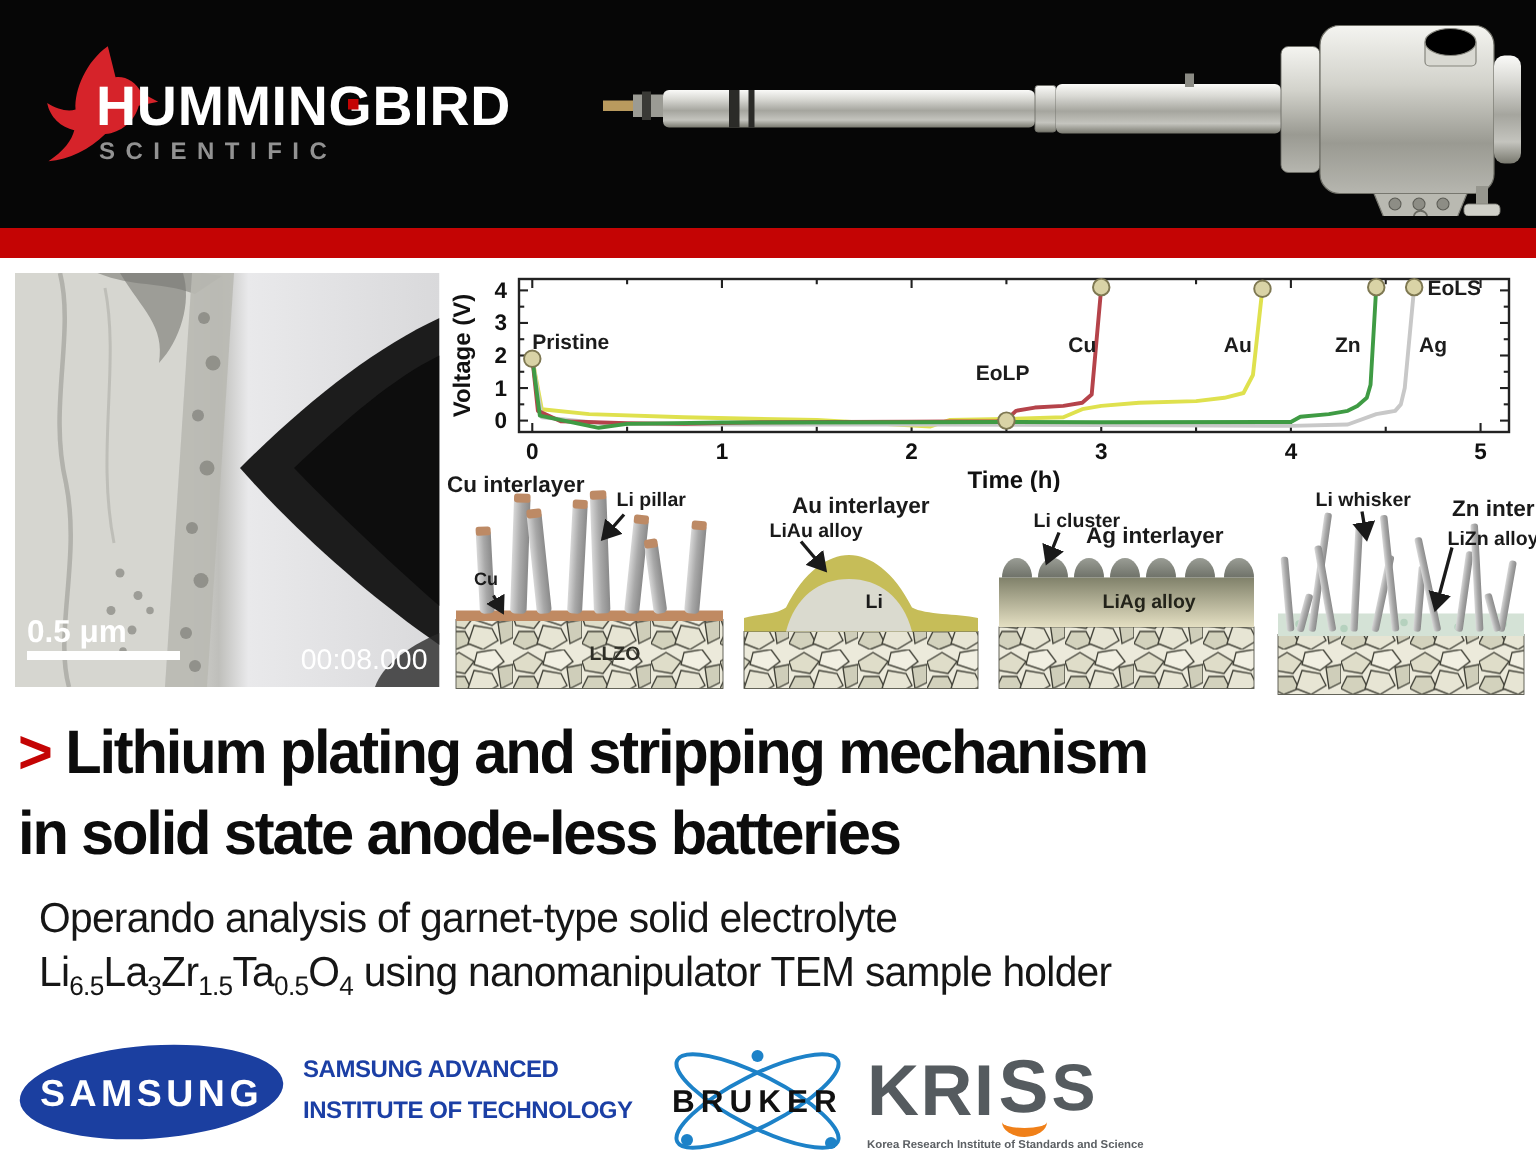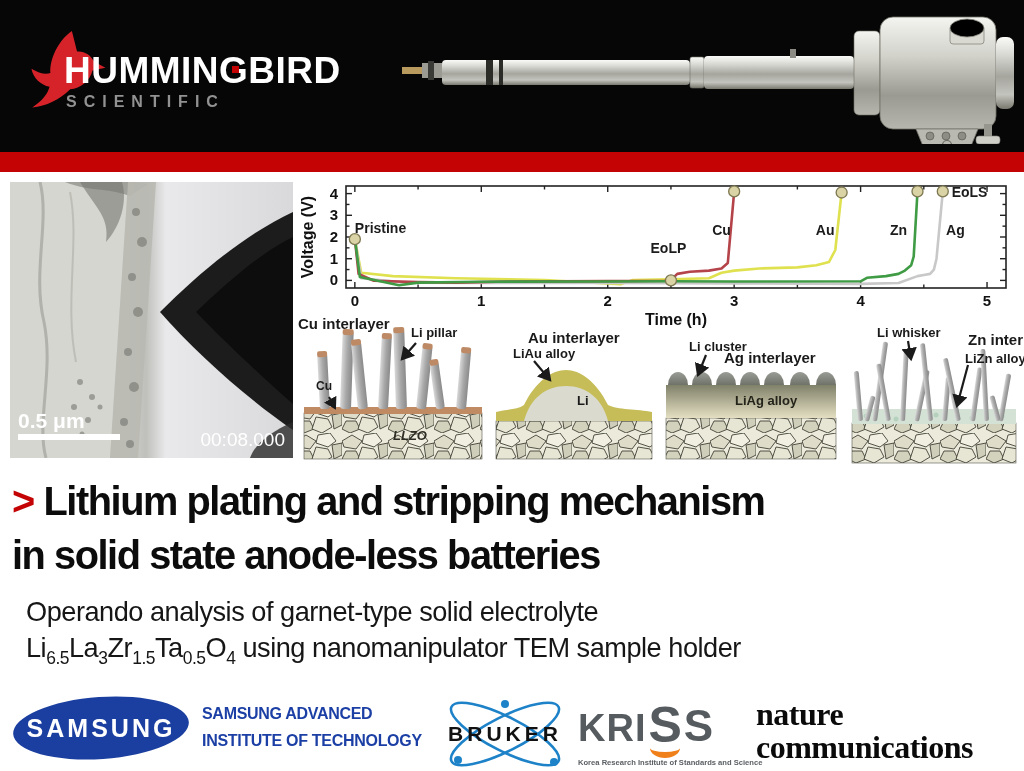--- a/index.html
+++ b/index.html
@@ -42,21 +42,21 @@
               transform:scaleX(0.97); transform-origin:left top; }
   .subtitle sub { font-size:18px; }
 
   
   .samsung-svg { position:absolute; left:10px; top:692px; width:182px; height:72px; }
   .sait { position:absolute; left:202px; top:700px; color:#1b3fa5; font-weight:700;
           font-size:16px; line-height:27px; letter-spacing:-0.3px; }
   .bruker-svg { position:absolute; left:438px; top:694px; width:134px; height:76px; }
   .kriss { position:absolute; left:578px; top:688px; width:176px; height:80px; }
   .kriss-row { display:flex; align-items:flex-end; height:58px; color:#555b5f; font-weight:800; }
-  .kriss-kri { font-size:38px; line-height:36px; letter-spacing:1px; }
+  .kriss-kri { font-size:48px; line-height:36px; letter-spacing:1px; }
   .kriss-s1wrap { position:relative; margin-left:2px; }
   .kriss-s1 { font-size:50px; line-height:42px; }
   .kriss-arc { position:absolute; left:2px; bottom:-12px; width:30px; height:10px;
                border-bottom:6px solid #f08019; border-radius:0 0 50% 50% / 0 0 100% 100%; }
   .kriss-s2 { font-size:44px; line-height:40px; margin-left:2px; }
   .kriss-sub { margin-top:12px; font-size:7.6px; font-weight:700; color:#5c6064; white-space:nowrap; }
   .nature { position:absolute; left:756px; top:698px; color:#0a0a0a;
             font-family:"Liberation Serif", serif; font-weight:700;
             font-size:32px; line-height:33px; letter-spacing:-0.5px; }
 </style>
@@ -342,21 +342,21 @@
         <rect x="568" y="82" width="5" height="26" rx="2" transform="rotate(15 570 108)"></rect>
         <rect x="700" y="82" width="5" height="26" rx="2" transform="rotate(-15 702 108)"></rect>
       </g>
       <line x1="612" y1="28" x2="615" y2="46" stroke="#1a1a1a" stroke-width="2.2" marker-end="url(#arrow)"></line>
       <line x1="672" y1="52" x2="661" y2="93" stroke="#1a1a1a" stroke-width="2.2" marker-end="url(#arrow)"></line>
     </svg>
 
     <div class="slabel t15" style="left:2px; top:2px;">Cu interlayer</div>
     <div class="slabel t13" style="left:96px; top:12px;">Li pillar</div>
     <div class="slabel t12" style="left:20px; top:66px;">Cu</div>
-    <div class="slabel t13" style="left:78px; top:115px; color:#2e2e26;font-style:italic;">LLZO</div>
+    <div class="slabel t13" style="left:78px; top:115px; color:#2e2e26;">LLZO</div>
 
     <div class="slabel t15" style="left:232px; top:16px;">Au interlayer</div>
     <div class="slabel t13" style="left:198px; top:33px;">LiAu alloy</div>
     <div class="slabel t13" style="left:262px; top:80px;">Li</div>
 
     <div class="slabel t13" style="left:374px; top:26px;">Li cluster</div>
     <div class="slabel t15" style="left:428px; top:36px;">Ag interlayer</div>
     <div class="slabel t13" style="left:420px; top:80px; color:#23231a;">LiAg alloy</div>
 
     <div class="slabel t13" style="left:562px; top:12px;">Li whisker</div>
@@ -400,18 +400,14 @@
       <span class="kriss-kri">KRI</span>
       <span class="kriss-s1wrap">
         <span class="kriss-s1">S</span>
         <span class="kriss-arc"></span>
       </span>
       <span class="kriss-s2">S</span>
     </div>
     <div class="kriss-sub">Korea Research Institute of Standards and Science</div>
   </div>
 
-  <div class="nature">
-    <div>nature</div>
-    <div>communications</div>
-  </div>
 
 </div>
 
 </body></html>

